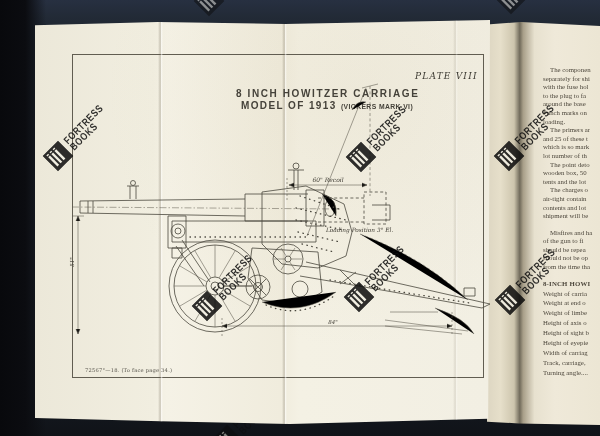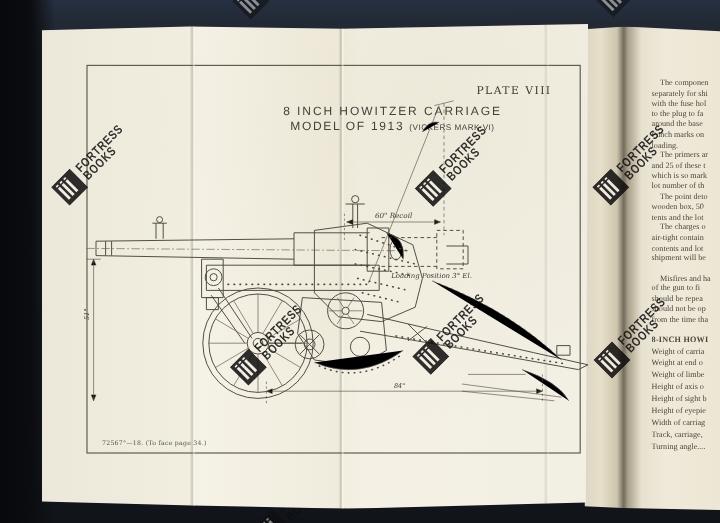--- a/index.html
+++ b/index.html
@@ -12,26 +12,26 @@
   .plate{position:absolute;left:35px;top:20px;width:455px;height:404px;z-index:10;
          background:
            radial-gradient(ellipse at 70% 18%,rgba(184,166,124,.10),rgba(0,0,0,0) 55%),
            linear-gradient(90deg,#ece8d9 0%,#f1eee0 26%,#f5f2e6 29%,#f0ecdd 54%,#f4f1e4 58%,#f2efe3 100%);
          clip-path:polygon(0 1.3%,27% .5%,55% 1%,100% 0,99.6% 98.7%,56% 100%,27.6% 99.3%,0 98.5%);
          box-shadow:4px 0 8px rgba(0,0,0,.35);}
   .crease{position:absolute;top:0;height:100%;width:5px;z-index:12;
           background:linear-gradient(90deg,rgba(0,0,0,0) 0%,rgba(90,80,60,.28) 45%,rgba(255,255,255,.5) 70%,rgba(0,0,0,0) 100%);}
   .crease.faint{opacity:.5;}
   .frame{position:absolute;left:37px;top:34px;width:410px;height:322px;border:1px solid #615d51;z-index:11;}
-  .title-block{position:absolute;left:201px;top:68px;width:182px;text-align:center;z-index:13;color:#45423a;}
+  .title-block{position:absolute;left:201px;top:68px;width:182px;text-align:center;z-index:13;color:#45423a;font-weight:bold;}
   .title-l1{font-size:10px;letter-spacing:1.6px;white-space:nowrap;}
   .title-l2{font-size:10px;letter-spacing:1.4px;margin-top:1px;white-space:nowrap;}
   .title-l2 .paren{font-size:6.8px;letter-spacing:.4px;}
-  .plate-no{position:absolute;left:362px;top:51px;z-index:13;font-family:"DejaVu Serif",serif;
-            font-size:9px;letter-spacing:1.2px;color:#3d3b33;white-space:nowrap;}
+  .plate-no{position:absolute;left:380px;top:51px;z-index:13;font-family:"DejaVu Serif",serif;
+            font-style:italic;font-size:9px;letter-spacing:1.2px;color:#3d3b33;white-space:nowrap;}
   .plate-footer{position:absolute;left:50px;top:347px;z-index:13;font-family:"DejaVu Serif",serif;
             font-size:5.2px;color:#55524a;letter-spacing:.2px;white-space:nowrap;}
   
   .right-page{position:absolute;left:487px;top:22px;width:113px;height:403px;z-index:5;
        background:linear-gradient(90deg,#ddd6c2 0%,#e6dfca 12%,#cdc5ad 24%,#716b5b 29%,#a89f89 32%,#e7e1cf 42%,#efe9d9 60%,#ece6d4 100%);
        clip-path:polygon(0 0.6%,30% 0,100% 1%,100% 100%,28% 99.6%,0 99.2%);}
   .rp-text{position:absolute;left:56px;top:44px;width:57px;overflow:hidden;
            font-family:"Liberation Serif",serif;font-size:6.8px;line-height:8.6px;color:#4c463b;
            filter:blur(.25px);}
   .rp-line{white-space:nowrap;}

